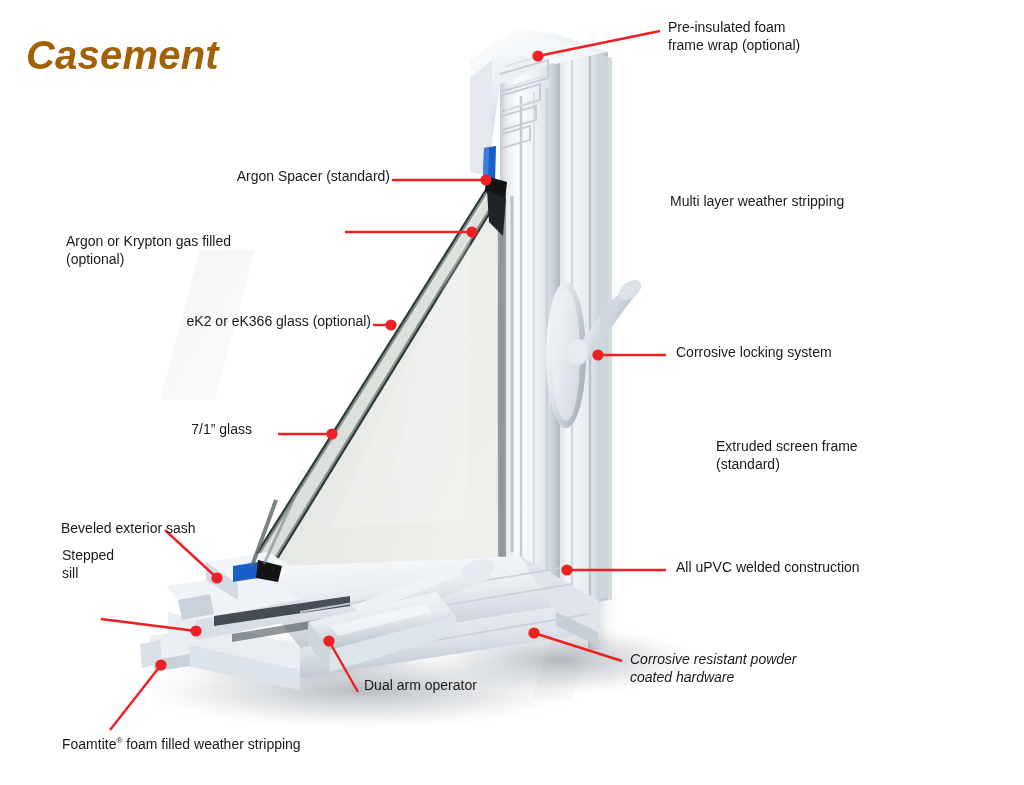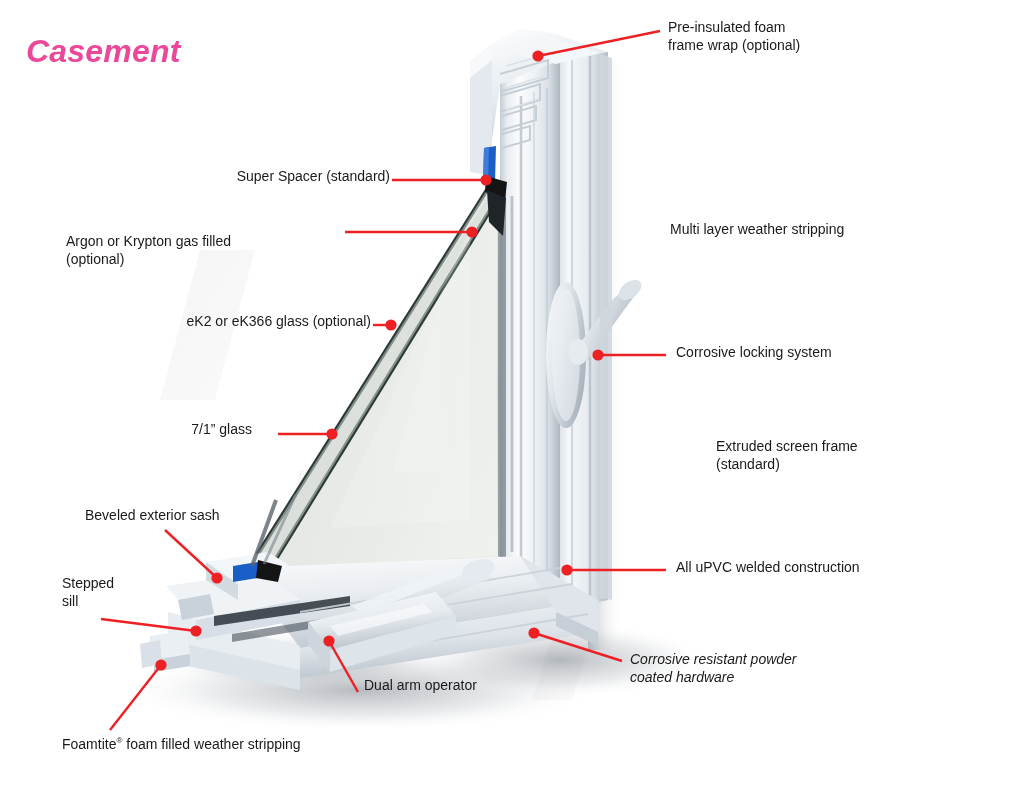--- a/index.html
+++ b/index.html
@@ -30,24 +30,24 @@
     left: 0;
     top: 0;
     width: 1024px;
     height: 785px;
     pointer-events: none;
   }
   .diagram-title {
     position: absolute;
     left: 26px;
     top: 33px;
-    font-size: 32px;
+    font-size: 40px;
     font-weight: bold;
     font-style: italic;
-    color: #ec4899;
+    color: #a16207;
     letter-spacing: 0.2px;
     white-space: nowrap;
   }
   .callout {
     position: absolute;
     font-size: 14px;
     color: #1a1a1a;
     line-height: 1.32;
     white-space: pre-line;
   }
@@ -308,32 +308,32 @@
       <circle cx="329" cy="641" r="5.6" fill="#ED2024"></circle>
       <line x1="110" y1="730" x2="161" y2="665" stroke="#ED2024" stroke-width="2.4"></line>
       <circle cx="161" cy="665" r="5.6" fill="#ED2024"></circle>
     </svg>
 
   <div class="diagram-title">Casement</div>
 
   <div id="callout-layer">
       <div class="callout align-left" style="left: 668px; top: 18px;">Pre-insulated foam
 frame wrap (optional)</div>
-      <div class="callout align-left" style="left: 670px; top: 220px;">Multi layer weather stripping</div>
+      <div class="callout align-left" style="left: 670px; top: 192px;">Multi layer weather stripping</div>
       <div class="callout align-left" style="left: 676px; top: 343px;">Corrosive locking system</div>
       <div class="callout align-left" style="left: 716px; top: 437px;">Extruded screen frame
 (standard)</div>
       <div class="callout align-left" style="left: 676px; top: 558px; text-align: right;">All uPVC welded construction</div>
       <div class="callout align-left" style="left: 630px; top: 650px; font-style: italic;">Corrosive resistant powder
 coated hardware</div>
-      <div class="callout align-right" style="left: 131px; top: 167px; width: 259px;">Super Spacer (standard)</div>
+      <div class="callout align-right" style="left: 131px; top: 167px; width: 259px;">Argon Spacer (standard)</div>
       <div class="callout align-left" style="left: 66px; top: 232px;">Argon or Krypton gas filled
 (optional)</div>
       <div class="callout align-right" style="left: 54px; top: 312px; width: 317px;">eK2 or eK366 glass (optional)</div>
       <div class="callout align-right" style="left: 148px; top: 420px; width: 104px;">7/1” glass</div>
-      <div class="callout align-left" style="left: 61px; top: 506px; margin-left: 24px;">Beveled exterior sash</div>
-      <div class="callout align-left" style="left: 62px; top: 574px;">Stepped
+      <div class="callout align-left" style="left: 61px; top: 519px;">Beveled exterior sash</div>
+      <div class="callout align-left" style="left: 62px; top: 546px;">Stepped
 sill</div>
       <div class="callout align-left" style="left: 364px; top: 676px;">Dual arm operator</div>
       <div class="callout align-left" style="left: 62px; top: 735px;"><span>Foamtite</span><sup>®</sup><span> foam filled weather stripping</span></div>
     </div>
 
 </div>
 
 </body></html>

